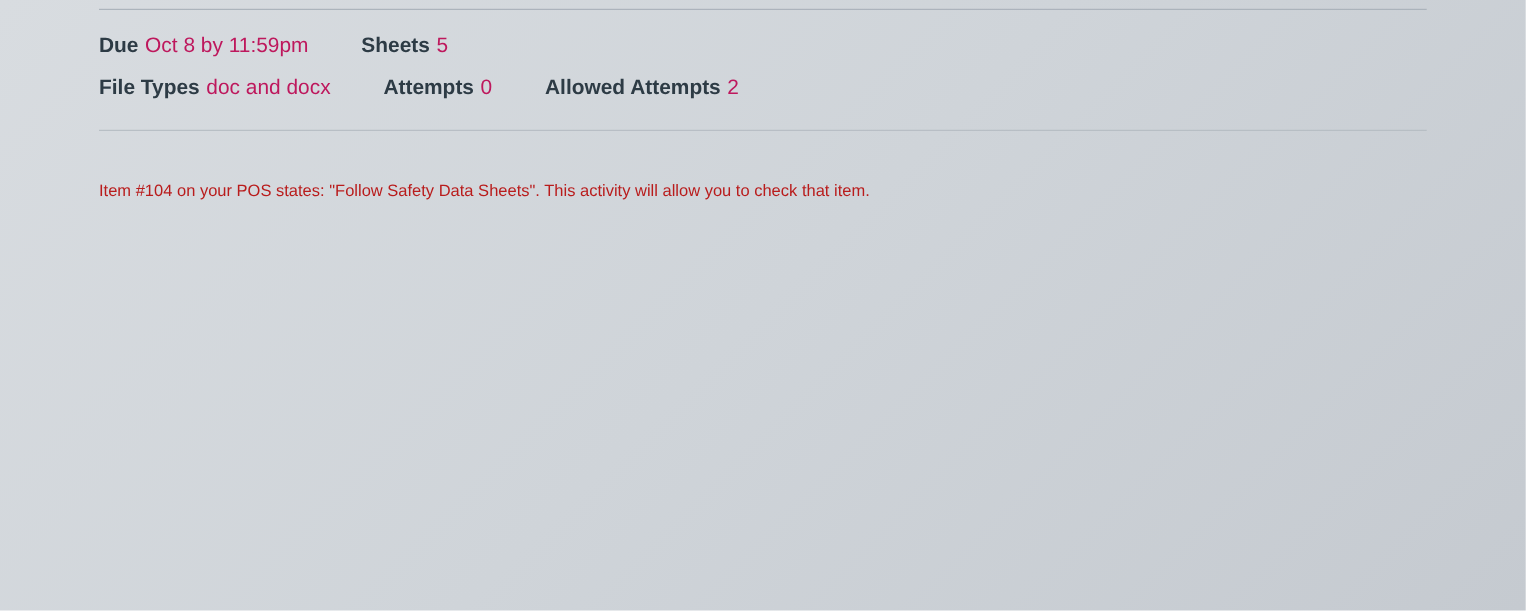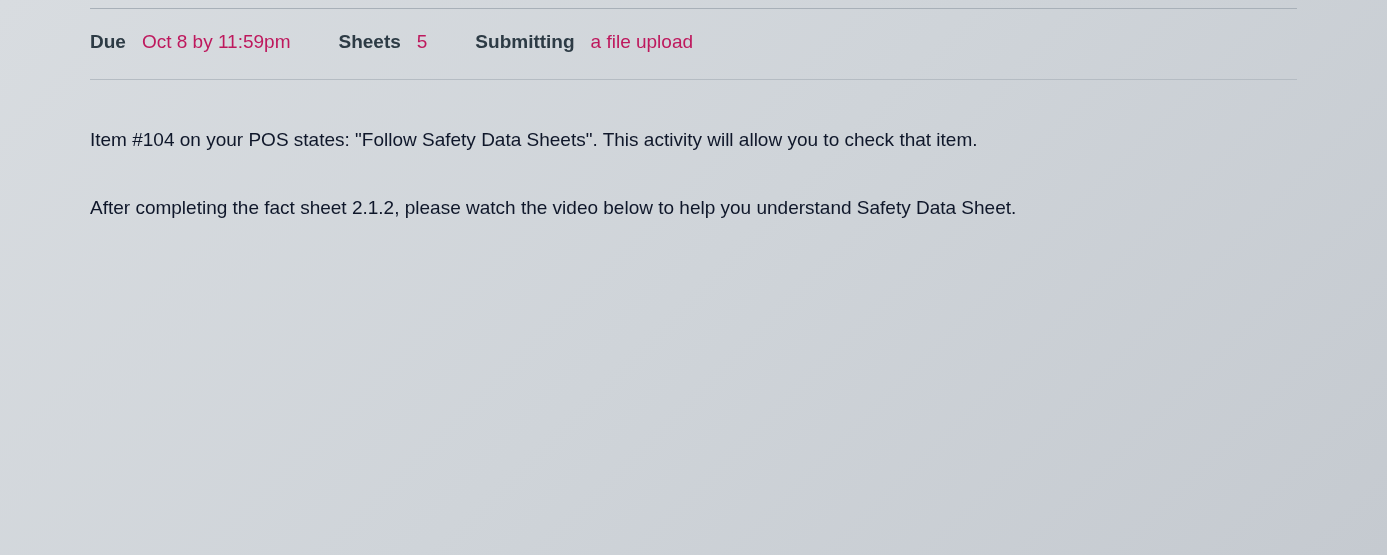--- a/index.html
+++ b/index.html
@@ -29,64 +29,73 @@
       flex-wrap: wrap;
       align-items: baseline;
       gap: 48px;
       margin-bottom: 8px;
       font-size: 19px;
       line-height: 1.6;
     }
     .meta-item {
       display: inline-flex;
       align-items: baseline;
-      gap: 16px;
+      gap: 6px;
     }
     .meta-label {
       font-weight: 700;
       color: #2d3b45;
     }
     .meta-value {
       font-weight: 400;
       color: #be185d;
     }
     .divider-mid {
       border-top: 1px solid #b5bcc3;
       margin-top: 22px;
       margin-bottom: 38px;
     }
     .description {
-      font-size: 19px;
+      font-size: 15px;
       line-height: 2.3;
-      color: #0f172a;
+      color: #b91c1c;
     }
     .description p {
       margin-bottom: 24px;
     }
   </style>
 </head>
 <body>
 
 <div class="divider-top"></div>
 
 <div class="meta-block">
   <div class="meta-row">
     <span class="meta-item">
       <span class="meta-label">Due</span>
       <span class="meta-value">Oct 8 by 11:59pm</span>
     </span>
     <span class="meta-item">
       <span class="meta-label">Sheets</span>
       <span class="meta-value">5</span>
     </span>
+  </div>
+  <div class="meta-row">
     <span class="meta-item">
-      <span class="meta-label">Submitting</span>
-      <span class="meta-value">a file upload</span>
+      <span class="meta-label">File Types</span>
+      <span class="meta-value">doc and docx</span>
+    </span>
+    <span class="meta-item">
+      <span class="meta-label">Attempts</span>
+      <span class="meta-value">0</span>
+    </span>
+    <span class="meta-item">
+      <span class="meta-label">Allowed Attempts</span>
+      <span class="meta-value">2</span>
     </span>
   </div>
 </div>
 
 <div class="divider-mid"></div>
 
 <div class="description">
   <p>Item #104 on your POS states: "Follow Safety Data Sheets".  This activity will allow you to check that item.</p>
-  <p>After completing the fact sheet 2.1.2, please watch the video below to help you understand Safety Data Sheet.</p>
 </div>
 
 </body></html>

